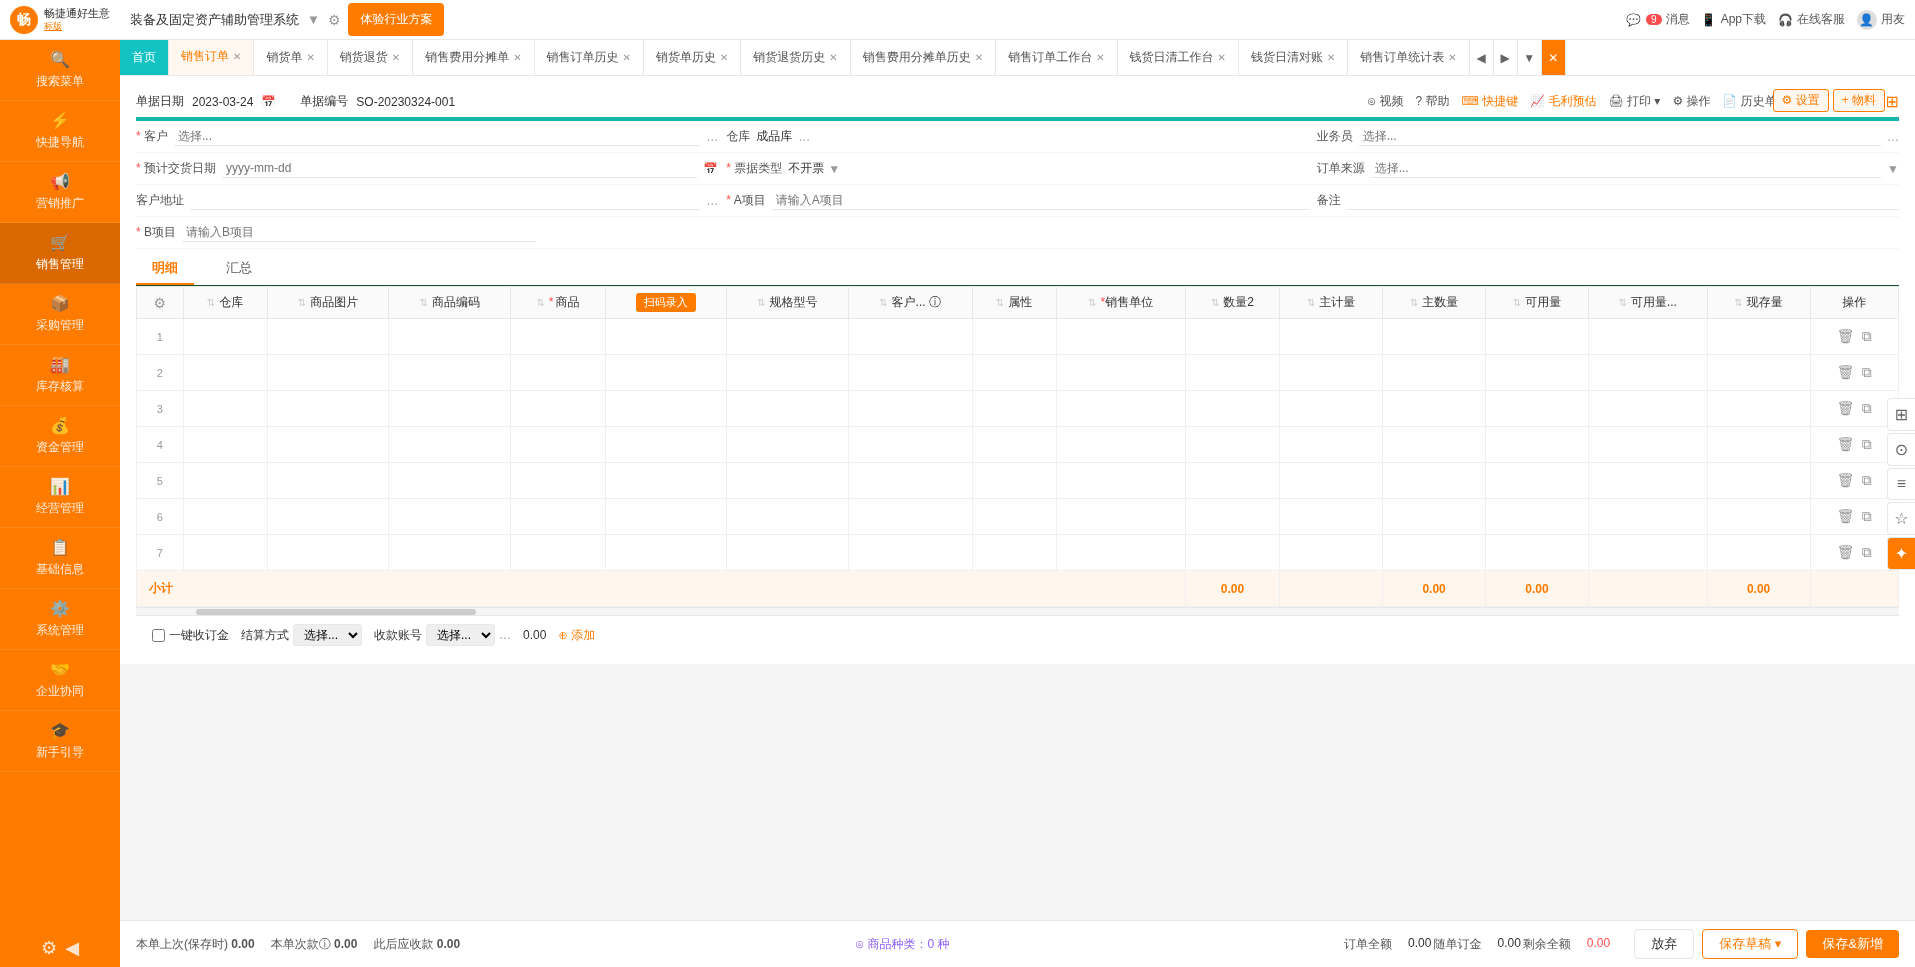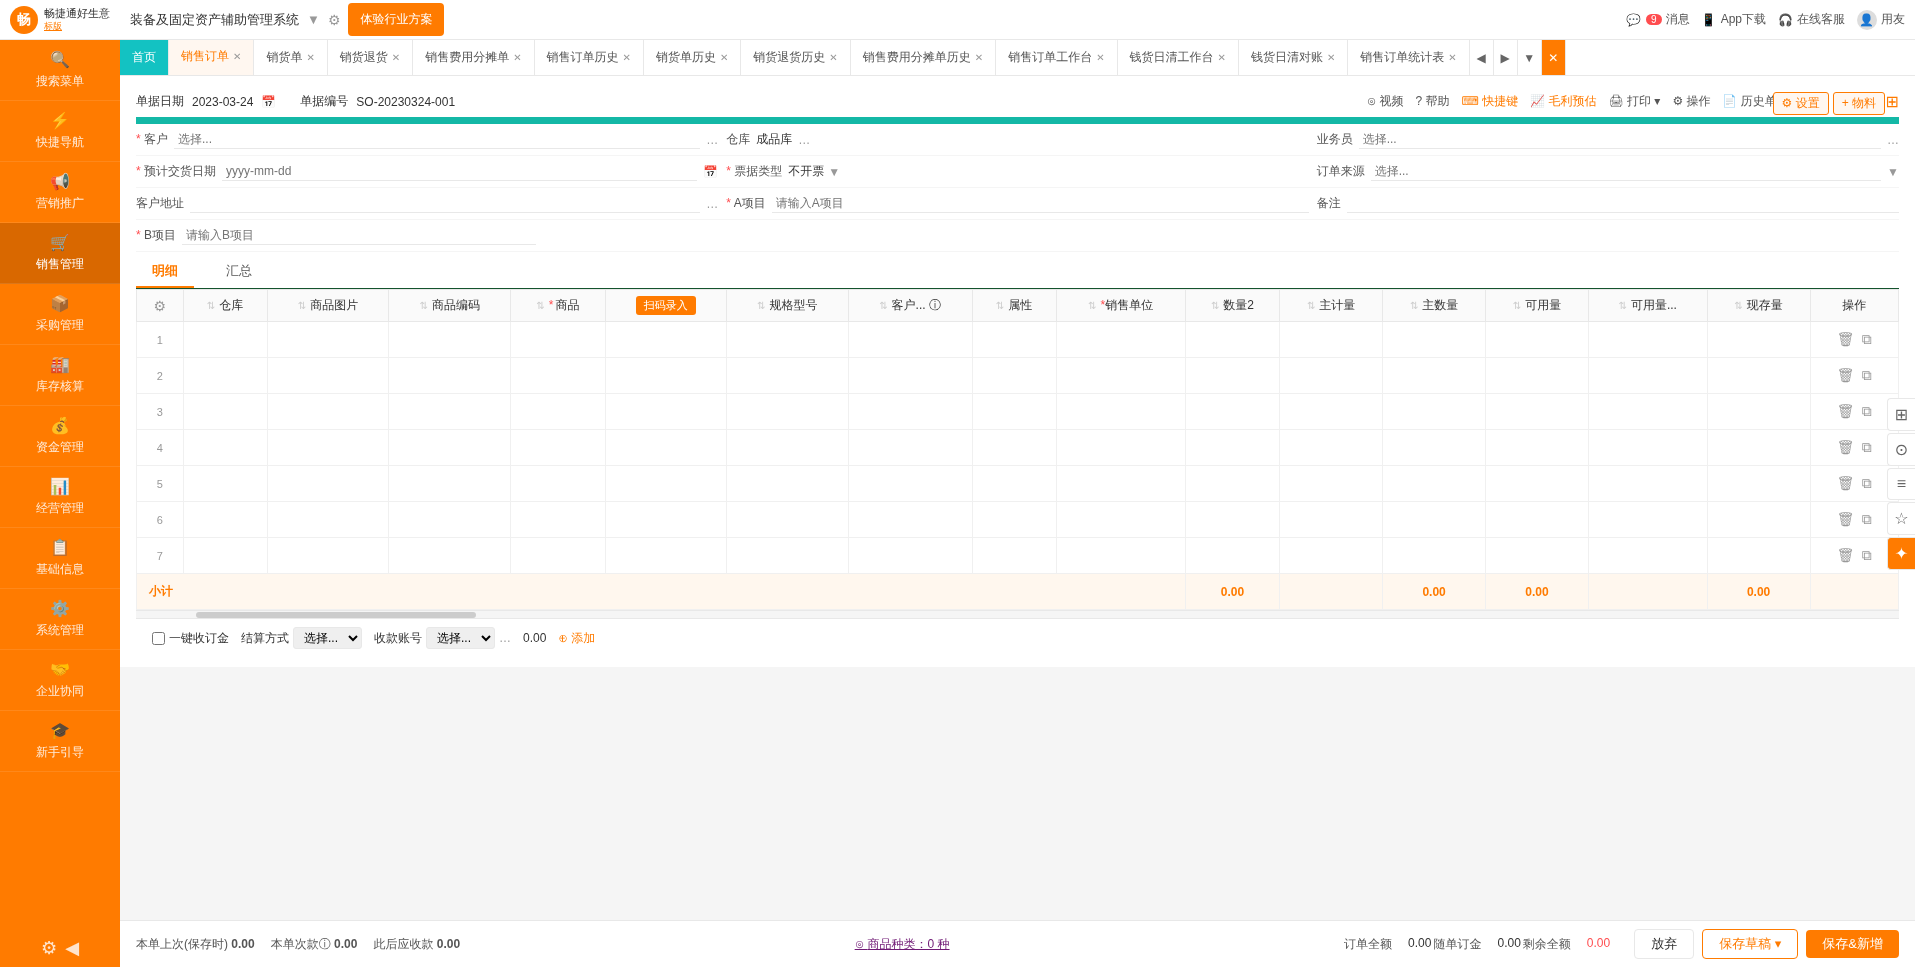--- a/index.html
+++ b/index.html
@@ -171,21 +171,21 @@
       margin: 0;
       padding: 10px 16px;
     }
 
     
     .form-header {
       display: flex;
       align-items: center;
       gap: 32px;
       padding: 6px 0;
-      border-bottom: 7px solid #14b8a6;
+      border-bottom: 4px solid #14b8a6;
       flex-wrap: wrap;
       justify-content: space-between;
     }
     .form-header-left { display: flex; align-items: center; gap: 8px; }
     .form-header-right {
       margin-left: auto;
       display: flex;
       align-items: center;
       gap: 12px;
       font-size: 12px;
@@ -347,21 +347,21 @@
     
     .footer-actions {
       background: #fff;
       border-top: 1px solid #e8e8e8;
       padding: 8px 16px;
       display: flex;
       align-items: center;
       flex-shrink: 0;
     }
     .footer-left { display: flex; gap: 16px; align-items: center; font-size: 12px; color: #555; }
-    .footer-center { flex: 1; display: flex; justify-content: center; align-items: flex-end; gap: 12px; font-size: 12px; color: #701a75; text-decoration: underline; }
+    .footer-center { flex: 1; display: flex; justify-content: center; align-items: flex-end; gap: 12px; font-size: 12px; color: #8b5cf6; }
     .footer-right { display: flex; gap: 8px; align-items: center; }
     .footer-summary {
       display: flex;
       flex-direction: row;
       gap: 2px;
       font-size: 12px;
       margin-right: 8px;
     }
     .footer-summary-row { display: flex; justify-content: space-between; gap: 16px; }
     .footer-summary-label { color: #555; }

